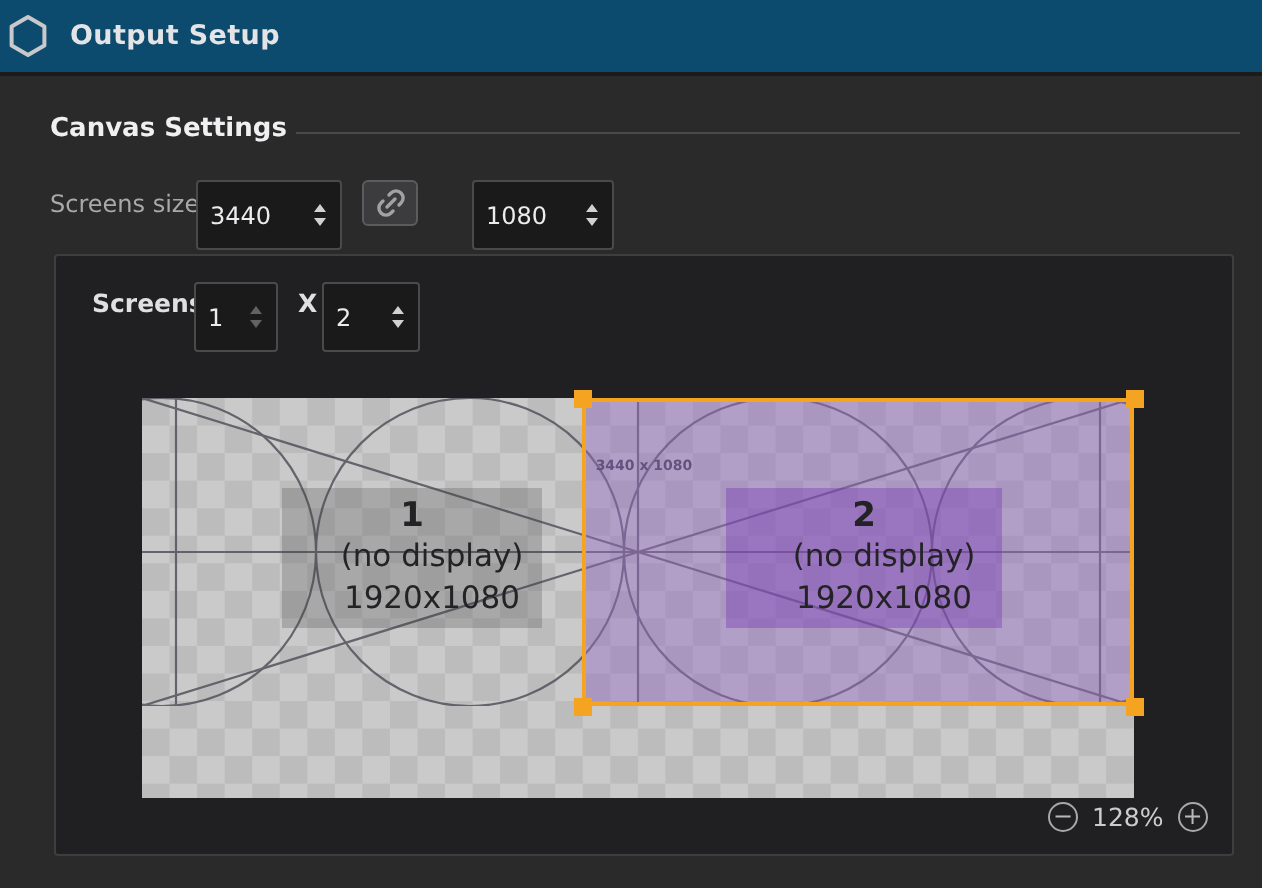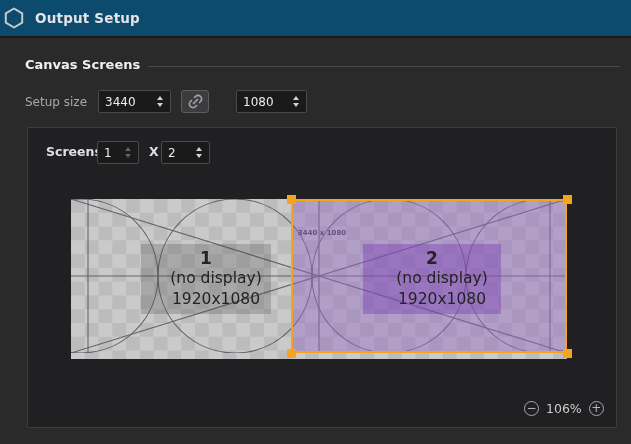--- a/index.html
+++ b/index.html
@@ -16,21 +16,21 @@
     display:flex; align-items:center; gap:11px; padding-left:4px; box-sizing:border-box;
   }
   .title { font-size:13.5px; font-weight:bold; color:#e4e4e6; letter-spacing:.2px; }
 
   
   .section-title { position:absolute; left:25px; top:57px; font-size:13px; font-weight:bold; color:#f0f0f2; }
   .divider { position:absolute; left:148px; top:66px; width:472px; height:1px; background:#4a4a4c; }
   .field-label { position:absolute; left:25px; top:95px; font-size:12px; color:#a9a9ab; }
 
   .spin {
-    position:absolute; height:23px; background:#1a1a1b; border:1px solid #4a4a4d;
+    position:absolute; height:35px; background:#1a1a1b; border:1px solid #4a4a4d;
     border-radius:2px; box-sizing:border-box; display:flex; align-items:center;
   }
   .spin input {
     flex:1; min-width:0; background:transparent; border:none; outline:none;
     color:#ececee; font-size:12px; font-family:inherit; padding:0 0 0 6px;
   }
   .arrows { width:13px; display:flex; flex-direction:column; align-items:center; gap:3px; margin-right:4px; cursor:pointer; }
   .tri-up   { width:0; height:0; border-left:3.5px solid transparent; border-right:3.5px solid transparent; border-bottom:4.5px solid #d2d2d4; }
   .tri-down { width:0; height:0; border-left:3.5px solid transparent; border-right:3.5px solid transparent; border-top:4.5px solid #d2d2d4; }
   .dim .tri-up { border-bottom-color:#626265; }
@@ -44,21 +44,21 @@
 
   
   .panel {
     position:absolute; left:27px; top:127px; width:590px; height:301px;
     background:#202022; border:1px solid #3e3e41; border-radius:2px; box-sizing:border-box;
   }
   .screens-label { position:absolute; left:18px; top:16px; font-size:12.5px; font-weight:bold; color:#e0e0e2; }
   .x-label { position:absolute; left:121px; top:16px; font-size:12.5px; font-weight:bold; color:#e0e0e2; }
 
   
-  .preview { position:absolute; left:43px; top:71px; width:496px; height:160px; }
+  .preview { position:absolute; left:43px; top:71px; width:496px; height:200px; }
   .checker {
     position:absolute; inset:0; background-color:#cacaca;
     background-image:conic-gradient(#cacaca 25%, #bcbcbc 0 50%, #cacaca 0 75%, #bcbcbc 0);
     background-size:27.56px 27.56px;
   }
   .testcard { position:absolute; left:0; top:0; }
   .tint { position:absolute; left:220px; top:0; width:276px; height:154px; background:rgba(148,106,198,0.45); }
   .info {
     position:absolute; top:45px; height:70px; display:flex; flex-direction:column;
     align-items:center; justify-content:center; color:#232325; text-align:center; cursor:pointer;
@@ -91,24 +91,24 @@
 
 <div class="titlebar">
   <span style="display:flex;">
     <svg width="20" height="22" viewBox="0 0 20 22">
       <path d="M10 1.5 L18.2 6.3 V15.7 L10 20.5 L1.8 15.7 V6.3 Z" fill="none" stroke="#c9c9cb" stroke-width="2" stroke-linejoin="round"></path>
     </svg>
   </span>
   <span class="title">Output Setup</span>
 </div>
 
-<div class="section-title">Canvas Screens</div>
+<div class="section-title">Canvas Settings</div>
 <div class="divider"></div>
 
-<div class="field-label">Setup size</div>
+<div class="field-label">Screens size</div>
 
 <div class="spin" style="left:98px; top:90px; width:73px;">
   <input value="3440" style="">
   <div class="arrows">
     <div class="tri-up"></div>
     <div class="tri-down"></div>
   </div>
 </div>
 
 <div class="link-btn">
@@ -191,19 +191,19 @@
     <div class="handle h-tl"></div>
     <div class="handle h-tr"></div>
     <div class="handle h-bl"></div>
     <div class="handle h-br"></div>
   </div>
 
   <div class="zoomctl">
     <div class="zoom-btn">
       <span>−</span>
     </div>
-    <div class="zoom-label">106%</div>
+    <div class="zoom-label">128%</div>
     <div class="zoom-btn">
       <span>+</span>
     </div>
   </div>
 
 </div>
 
 </body></html>

